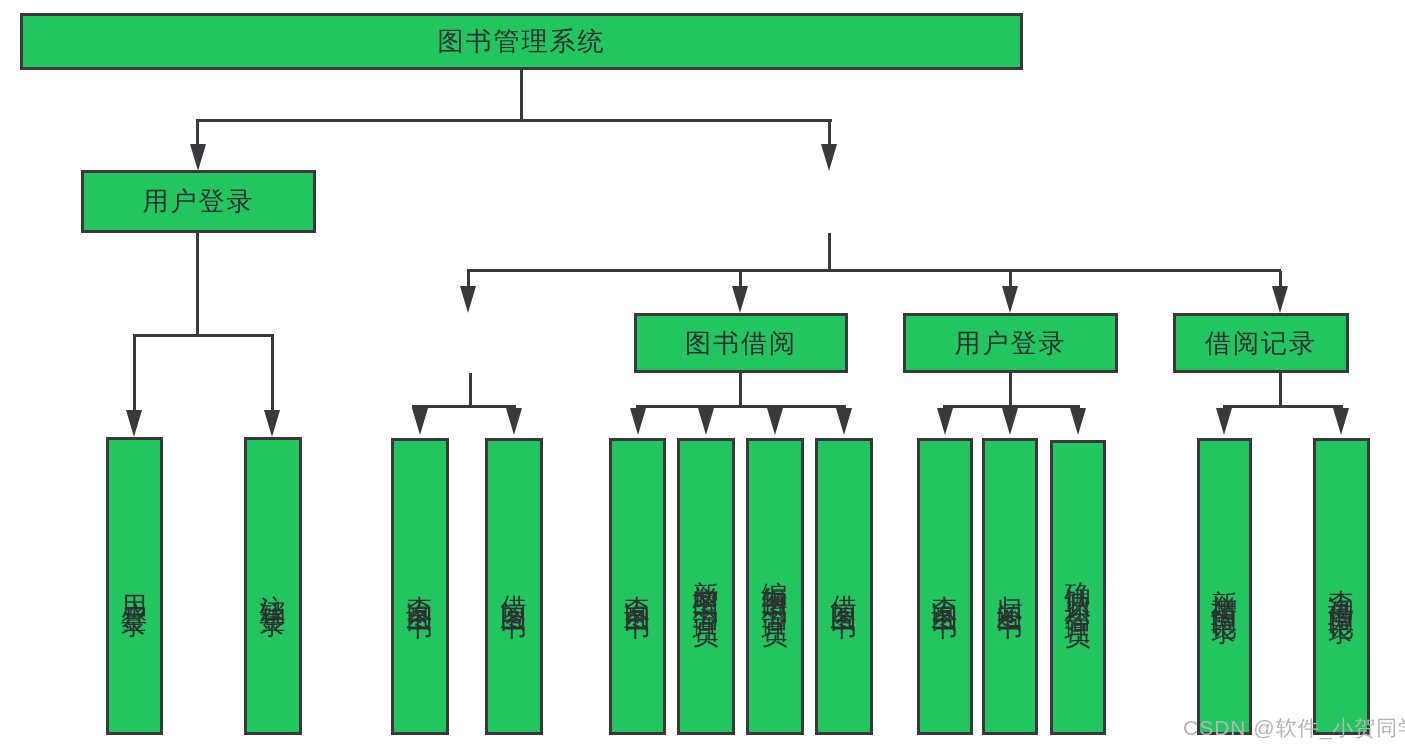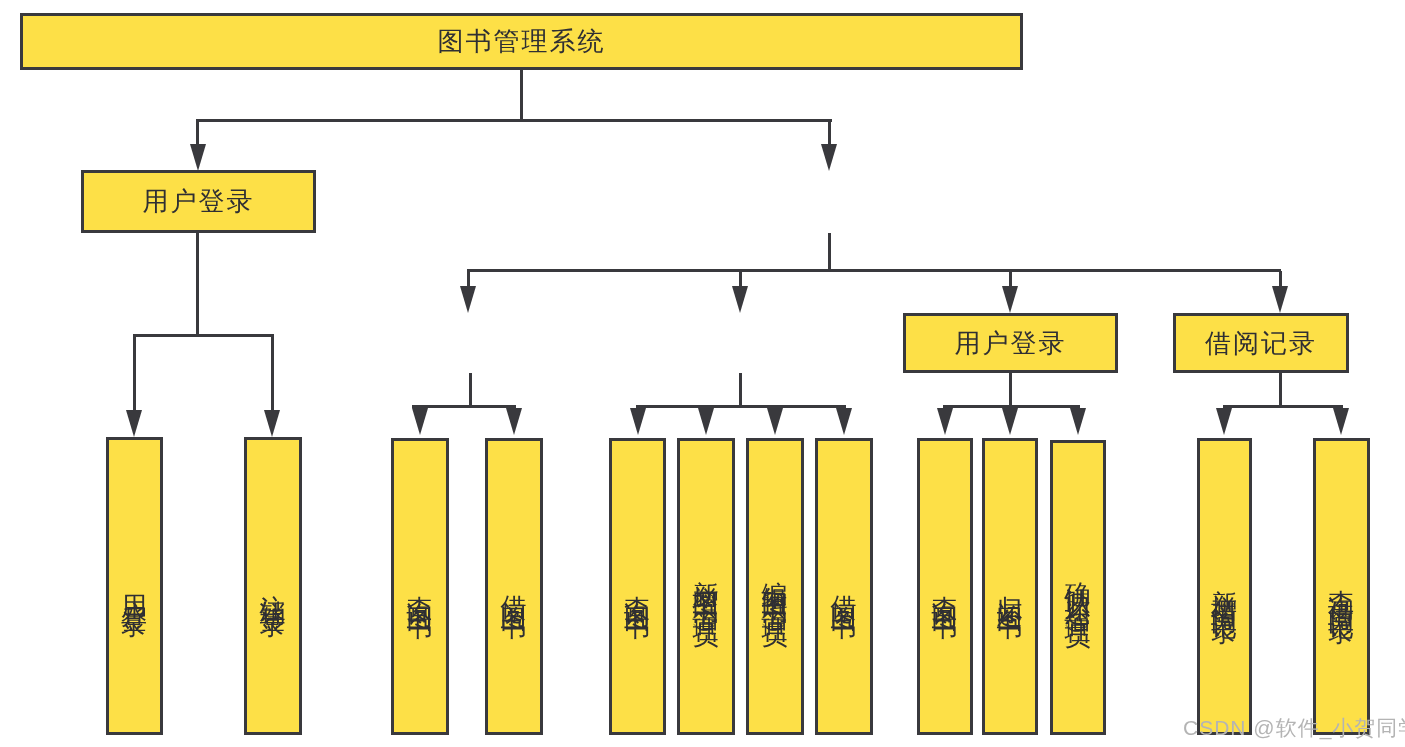--- a/index.html
+++ b/index.html
@@ -1,21 +1,21 @@
 <!DOCTYPE html>
 <html><head>
 <meta charset="utf-8">
 <style>
   html,body{margin:0;padding:0;background:#fff;}
   #stage{
     position:relative;width:1405px;height:747px;background:#fff;overflow:hidden;
     font-family:"Liberation Sans","DejaVu Sans",sans-serif;
   }
   .box{
-    position:absolute;background:#fde047;border:3px solid #39393d;box-sizing:border-box;
+    position:absolute;background:#22c55e;border:3px solid #39393d;box-sizing:border-box;
     display:flex;align-items:center;justify-content:center;color:#2f2f33;
   }
   .hlabel{font-size:26px;letter-spacing:2px;white-space:nowrap;}
   .leaf .vtext{
     writing-mode:vertical-rl;text-orientation:mixed;
     font-size:26px;letter-spacing:6px;line-height:1;white-space:nowrap;
   }
   .line{position:absolute;background:#39393d;}
   .arrow{
     position:absolute;width:0;height:0;
@@ -58,20 +58,23 @@
   <div class="line" style="left:467px;top:269px;width:814px;height:3px"></div>
   <div class="line" style="left:467px;top:271px;width:3px;height:16px"></div>
   <div class="line" style="left:739px;top:271px;width:3px;height:16px"></div>
   <div class="line" style="left:1009px;top:271px;width:3px;height:16px"></div>
   <div class="line" style="left:1279px;top:271px;width:3px;height:16px"></div>
   <div class="arrow" style="left:460px;top:286px"></div>
   <div class="arrow" style="left:732px;top:286px"></div>
   <div class="arrow" style="left:1002px;top:286px"></div>
   <div class="arrow" style="left:1272px;top:286px"></div>
 
+  <div class="box" style="left:634px;top:313px;width:214px;height:60px">
+    <span class="hlabel">图书借阅</span>
+  </div>
   <div class="box" style="left:903px;top:313px;width:215px;height:60px">
     <span class="hlabel">用户登录</span>
   </div>
   <div class="box" style="left:1173px;top:313px;width:176px;height:60px">
     <span class="hlabel">借阅记录</span>
   </div>
 
   <div class="line" style="left:469px;top:373px;width:3px;height:34px"></div>
   <div class="line" style="left:412px;top:405px;width:104px;height:3px"></div>
   <div class="arrow" style="left:412px;top:408px"></div>

